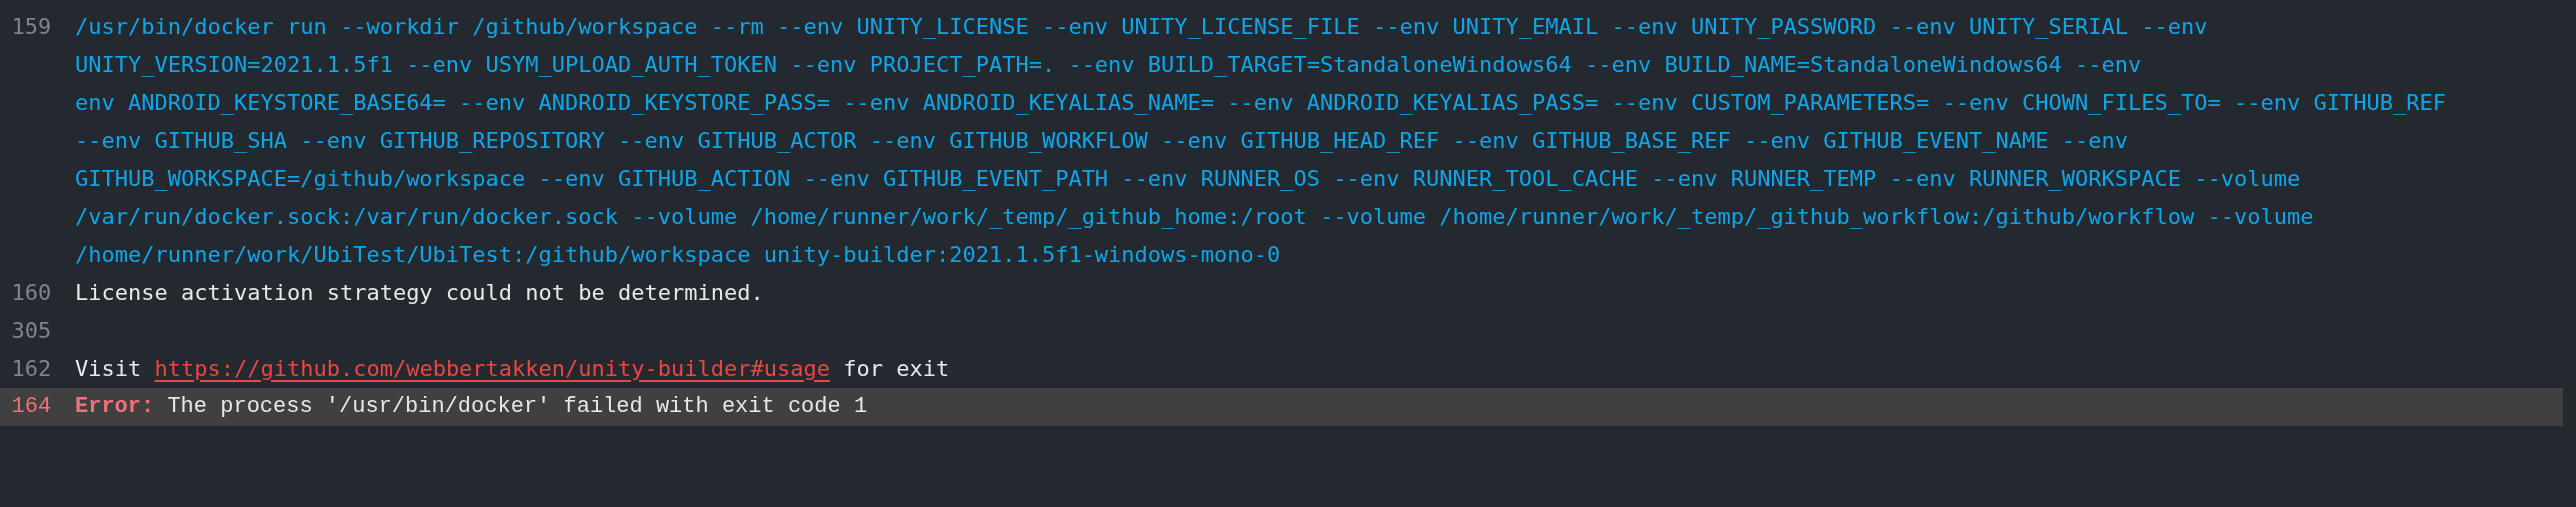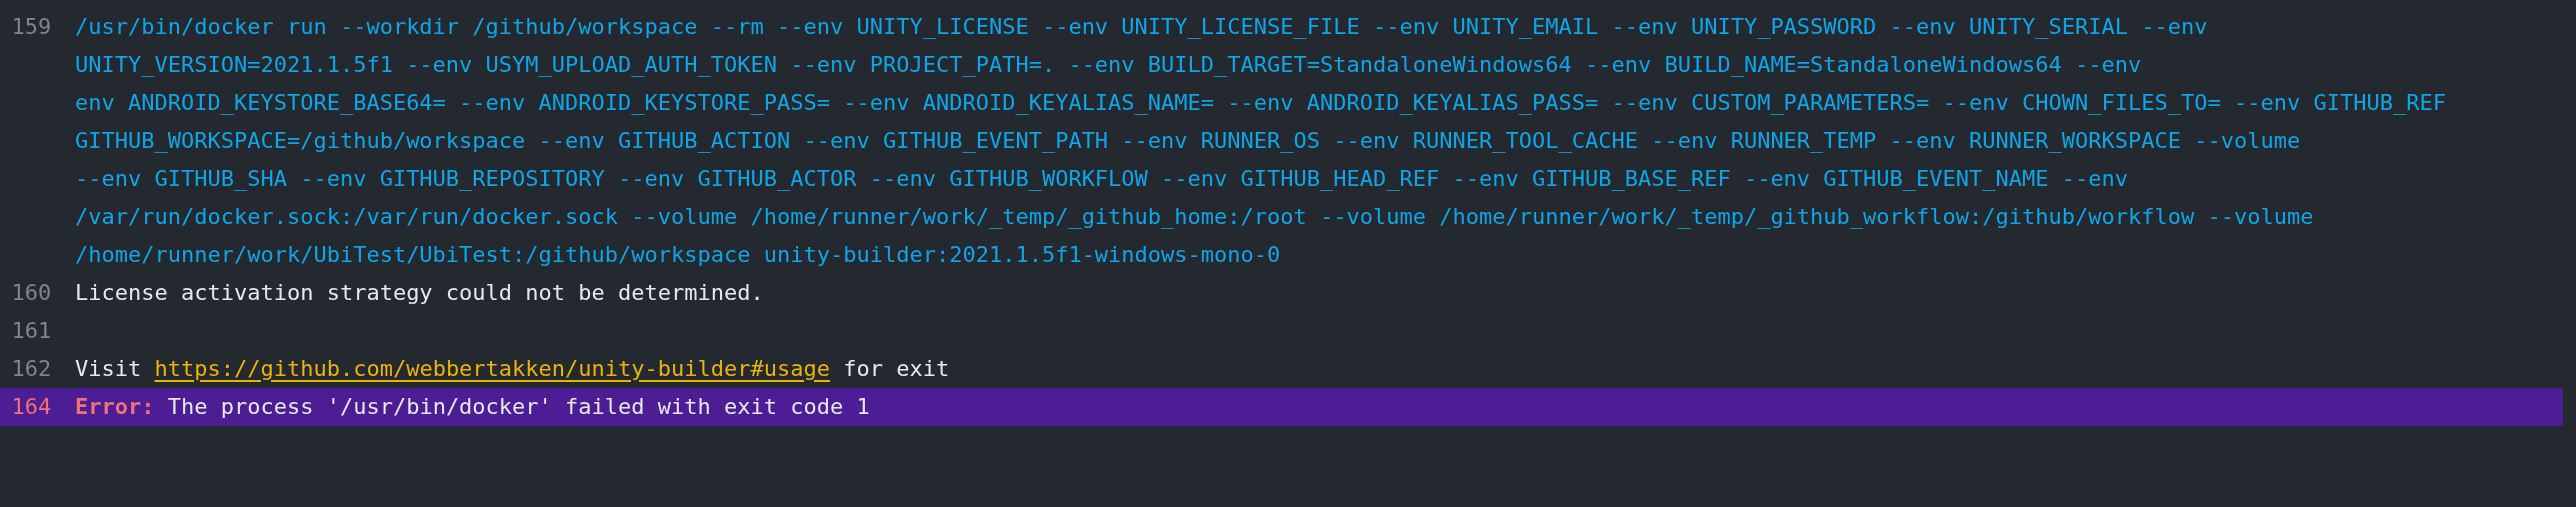--- a/index.html
+++ b/index.html
@@ -37,60 +37,60 @@
     color: #7d8590;
     text-align: left;
   }
   .txt {
     position: absolute;
     left: 75px;
     top: 0;
   }
   .cmd { color: #0ea5e9; }
   .plain { color: #e6e8eb; }
-  .link { color: #eab308; text-decoration: underline; text-underline-offset: 3.8px; }
-  .row.error { background: #4c1d95; }
+  .link { color: #ef4444; text-decoration: underline; text-underline-offset: 3.8px; }
+  .row.error { background: #404040; font-family: Liberation Mono, monospace; }
   .row.error .ln { color: #f07178; }
   .err-label { color: #f07178; font-weight: bold; }
 </style>
 </head>
 <body>
 
 <div class="log">
 
   <div class="row">
     <span class="ln">159</span>
     <span class="txt cmd">/usr/bin/docker run --workdir /github/workspace --rm --env UNITY_LICENSE --env UNITY_LICENSE_FILE --env UNITY_EMAIL --env UNITY_PASSWORD --env UNITY_SERIAL --env</span>
   </div>
   <div class="row">
     <span class="txt cmd">UNITY_VERSION=2021.1.5f1 --env USYM_UPLOAD_AUTH_TOKEN --env PROJECT_PATH=. --env BUILD_TARGET=StandaloneWindows64 --env BUILD_NAME=StandaloneWindows64 --env</span>
   </div>
   <div class="row">
     <span class="txt cmd">env ANDROID_KEYSTORE_BASE64= --env ANDROID_KEYSTORE_PASS= --env ANDROID_KEYALIAS_NAME= --env ANDROID_KEYALIAS_PASS= --env CUSTOM_PARAMETERS= --env CHOWN_FILES_TO= --env GITHUB_REF</span>
   </div>
   <div class="row">
-    <span class="txt cmd">GITHUB_WORKSPACE=/github/workspace --env GITHUB_ACTION --env GITHUB_EVENT_PATH --env RUNNER_OS --env RUNNER_TOOL_CACHE --env RUNNER_TEMP --env RUNNER_WORKSPACE --volume</span>
+    <span class="txt cmd">--env GITHUB_SHA --env GITHUB_REPOSITORY --env GITHUB_ACTOR --env GITHUB_WORKFLOW --env GITHUB_HEAD_REF --env GITHUB_BASE_REF --env GITHUB_EVENT_NAME --env</span>
   </div>
   <div class="row">
-    <span class="txt cmd">--env GITHUB_SHA --env GITHUB_REPOSITORY --env GITHUB_ACTOR --env GITHUB_WORKFLOW --env GITHUB_HEAD_REF --env GITHUB_BASE_REF --env GITHUB_EVENT_NAME --env</span>
+    <span class="txt cmd">GITHUB_WORKSPACE=/github/workspace --env GITHUB_ACTION --env GITHUB_EVENT_PATH --env RUNNER_OS --env RUNNER_TOOL_CACHE --env RUNNER_TEMP --env RUNNER_WORKSPACE --volume</span>
   </div>
   <div class="row">
     <span class="txt cmd">/var/run/docker.sock:/var/run/docker.sock --volume /home/runner/work/_temp/_github_home:/root --volume /home/runner/work/_temp/_github_workflow:/github/workflow --volume</span>
   </div>
   <div class="row">
     <span class="txt cmd">/home/runner/work/UbiTest/UbiTest:/github/workspace unity-builder:2021.1.5f1-windows-mono-0</span>
   </div>
 
   <div class="row">
     <span class="ln">160</span>
     <span class="txt plain">License activation strategy could not be determined.</span>
   </div>
 
   <div class="row">
-    <span class="ln">161</span>
+    <span class="ln">305</span>
     <span class="txt plain"></span>
   </div>
 
   <div class="row">
     <span class="ln">162</span>
     <span class="txt plain"><span>Visit </span><a class="link">https://github.com/webbertakken/unity-builder#usage</a><span> for exit</span></span>
   </div>
 
 
   <div class="row error">

